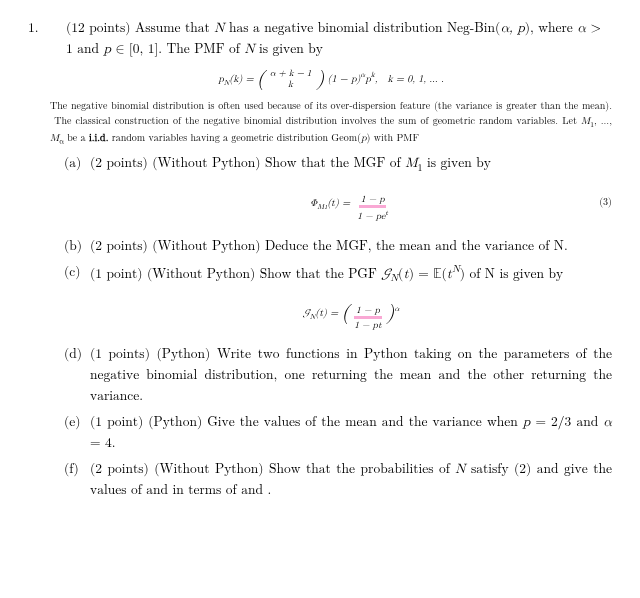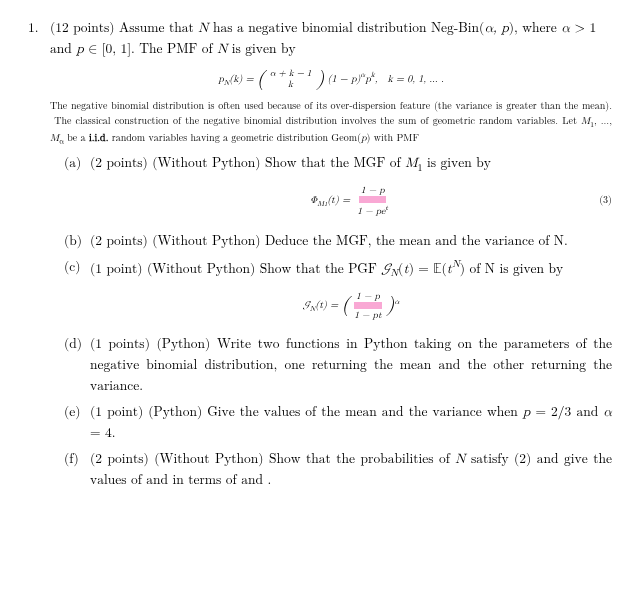--- a/index.html
+++ b/index.html
@@ -26,20 +26,21 @@
       min-width: 22px;
       font-size: 13.5px;
     }
     .problem-body {
       flex: 1;
     }
     .problem-intro {
       font-size: 13.5px;
       line-height: 1.55;
       margin-bottom: 2px;
+      margin-left: 16px;
     }
     .math-block {
       text-align: center;
       margin: 8px 0 8px 0;
       font-size: 10px;
       font-style: italic;
       position: relative;
     }
     .math-block .eq-number {
       position: absolute;
@@ -72,24 +73,25 @@
     
     .frac {
       display: inline-flex;
       flex-direction: column;
       align-items: center;
       vertical-align: middle;
       font-size: 1em;
       margin: 0 2px;
     }
     .frac .num {
-      border-bottom: 7px solid #f9a8d4;
+      border-bottom: 3px solid #f9a8d4;
       padding: 0 2px;
       font-size: 0.95em;
       line-height: 1.3;
+      margin-top: 9px;
     }
     .frac .den {
       padding: 0 2px;
       font-size: 0.95em;
       line-height: 1.3;
     }
     .big-paren {
       font-size: 2em;
       line-height: 0.8;
       vertical-align: middle;

